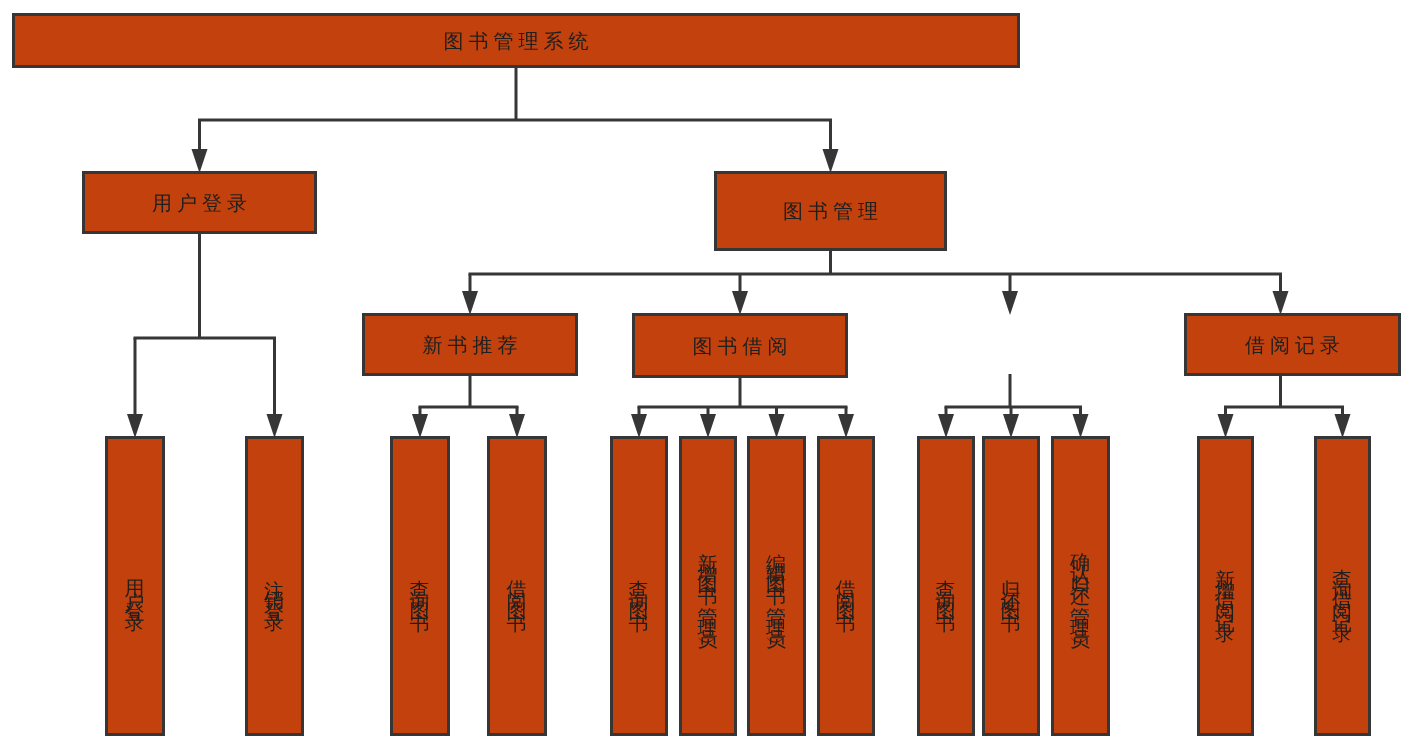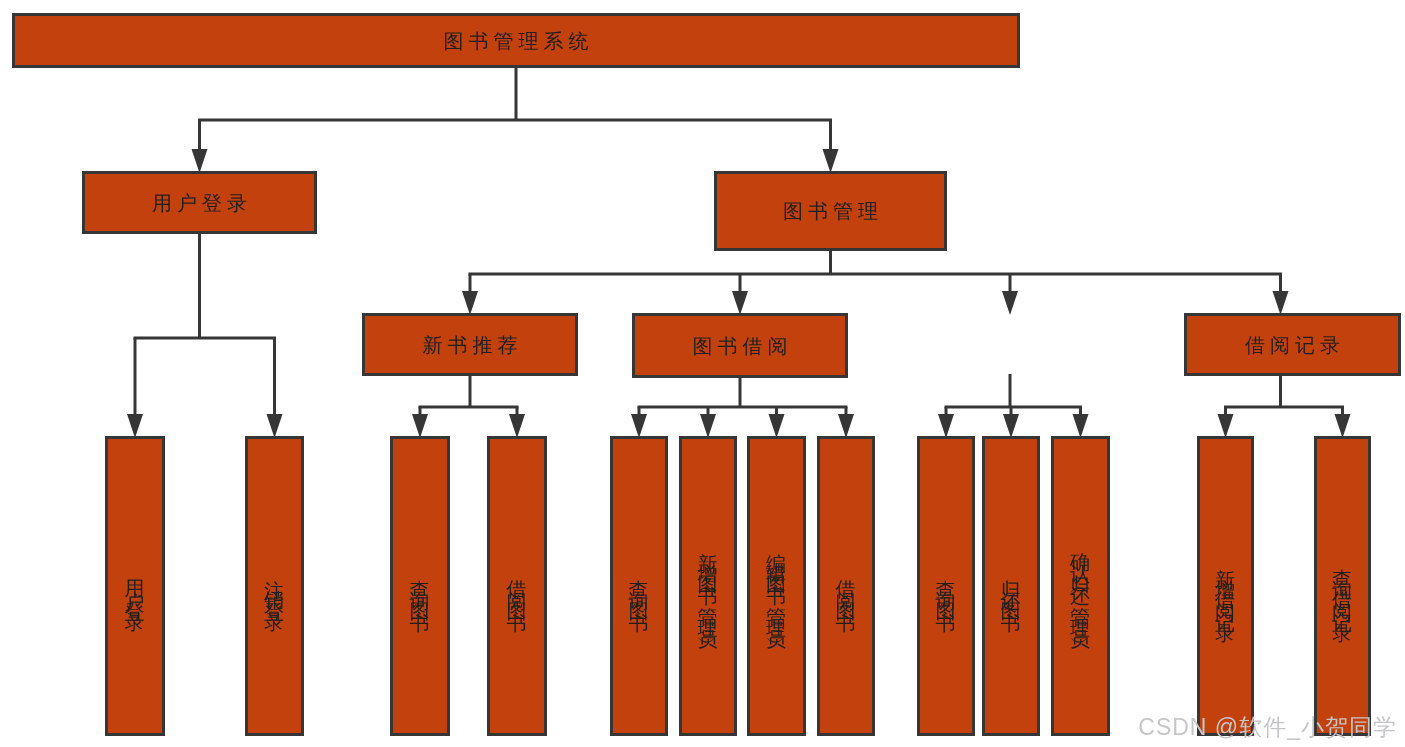--- a/index.html
+++ b/index.html
@@ -97,21 +97,20 @@
       <polygon points="1003,414 1019,414 1011,438" fill="#363636"></polygon>
       <line x1="1080.5" y1="407" x2="1080.5" y2="416" stroke="#363636" stroke-width="3"></line>
       <polygon points="1072.5,414 1088.5,414 1080.5,438" fill="#363636"></polygon>
       <line x1="1280.5" y1="374" x2="1280.5" y2="407" stroke="#363636" stroke-width="3"></line>
       <line x1="1224" y1="407" x2="1344" y2="407" stroke="#363636" stroke-width="3"></line>
       <line x1="1225.5" y1="407" x2="1225.5" y2="416" stroke="#363636" stroke-width="3"></line>
       <polygon points="1217.5,414 1233.5,414 1225.5,438" fill="#363636"></polygon>
       <line x1="1342.5" y1="407" x2="1342.5" y2="416" stroke="#363636" stroke-width="3"></line>
       <polygon points="1334.5,414 1350.5,414 1342.5,438" fill="#363636"></polygon>
     </svg>
-  <div id="watermark">CSDN @软件_小贺同学</div>
 <div class="node h" style="left: 12px; top: 13px; width: 1008px; height: 55px;">
       <span class="label">图书管理系统</span>
     </div>
     <div class="node h" style="left: 82px; top: 171px; width: 235px; height: 63px;">
       <span class="label">用户登录</span>
     </div>
     <div class="node h" style="left: 714px; top: 171px; width: 233px; height: 80px;">
       <span class="label">图书管理</span>
     </div>
     <div class="node h" style="left: 362px; top: 313px; width: 216px; height: 63px;">

